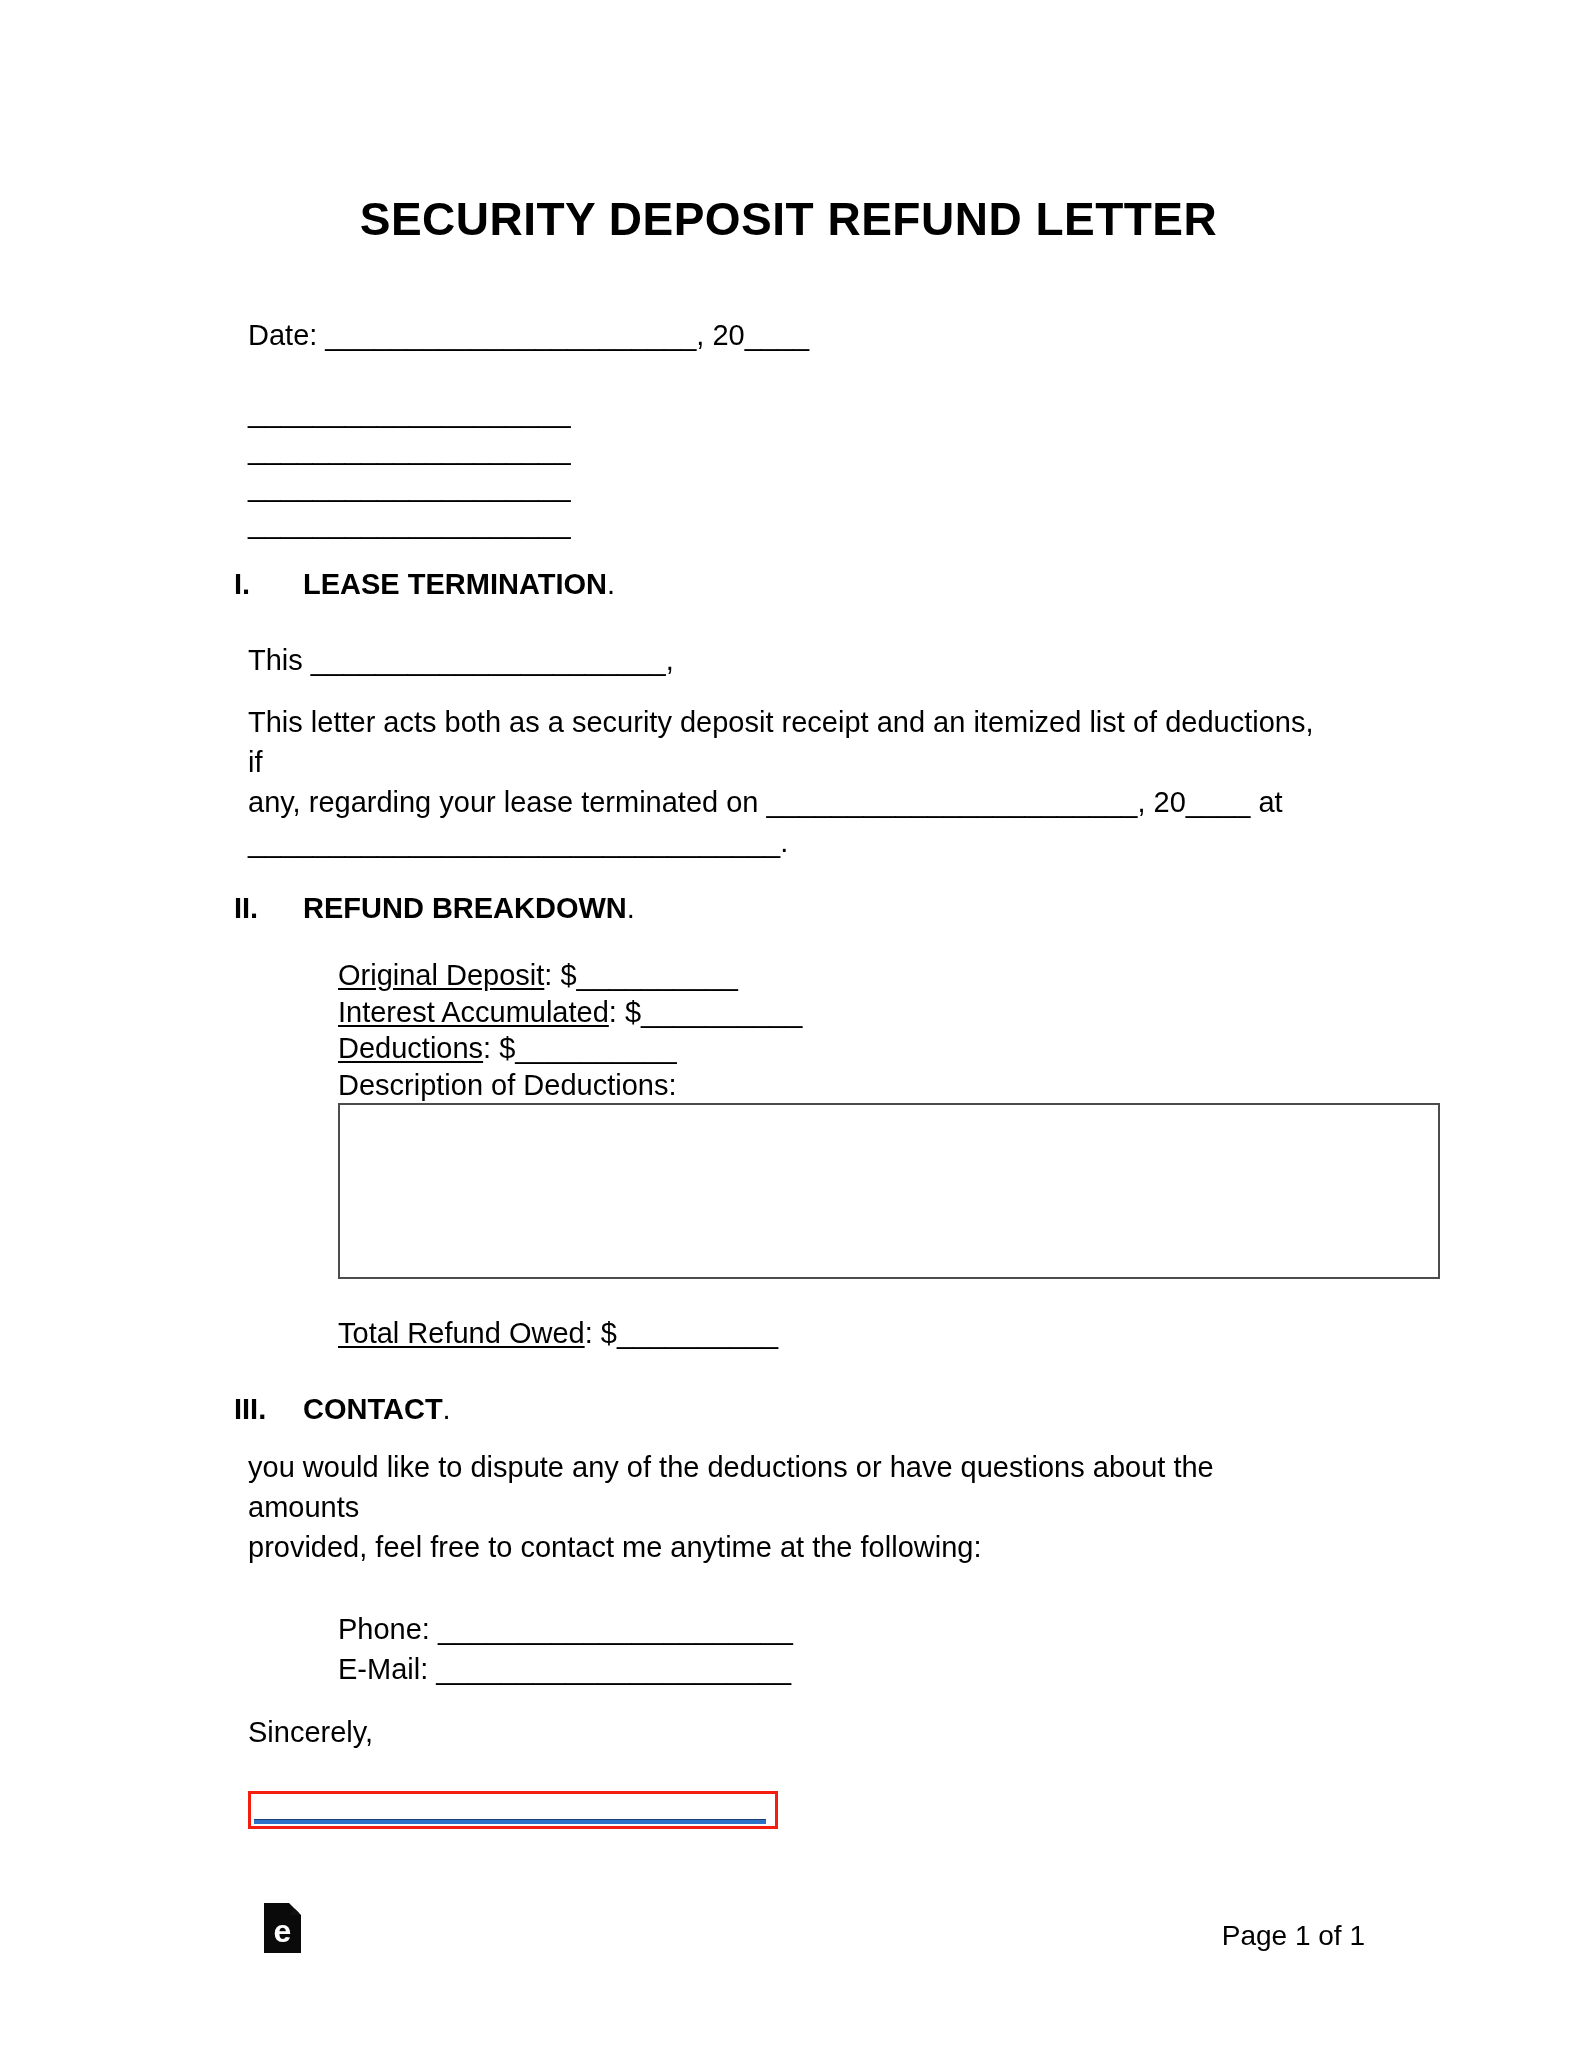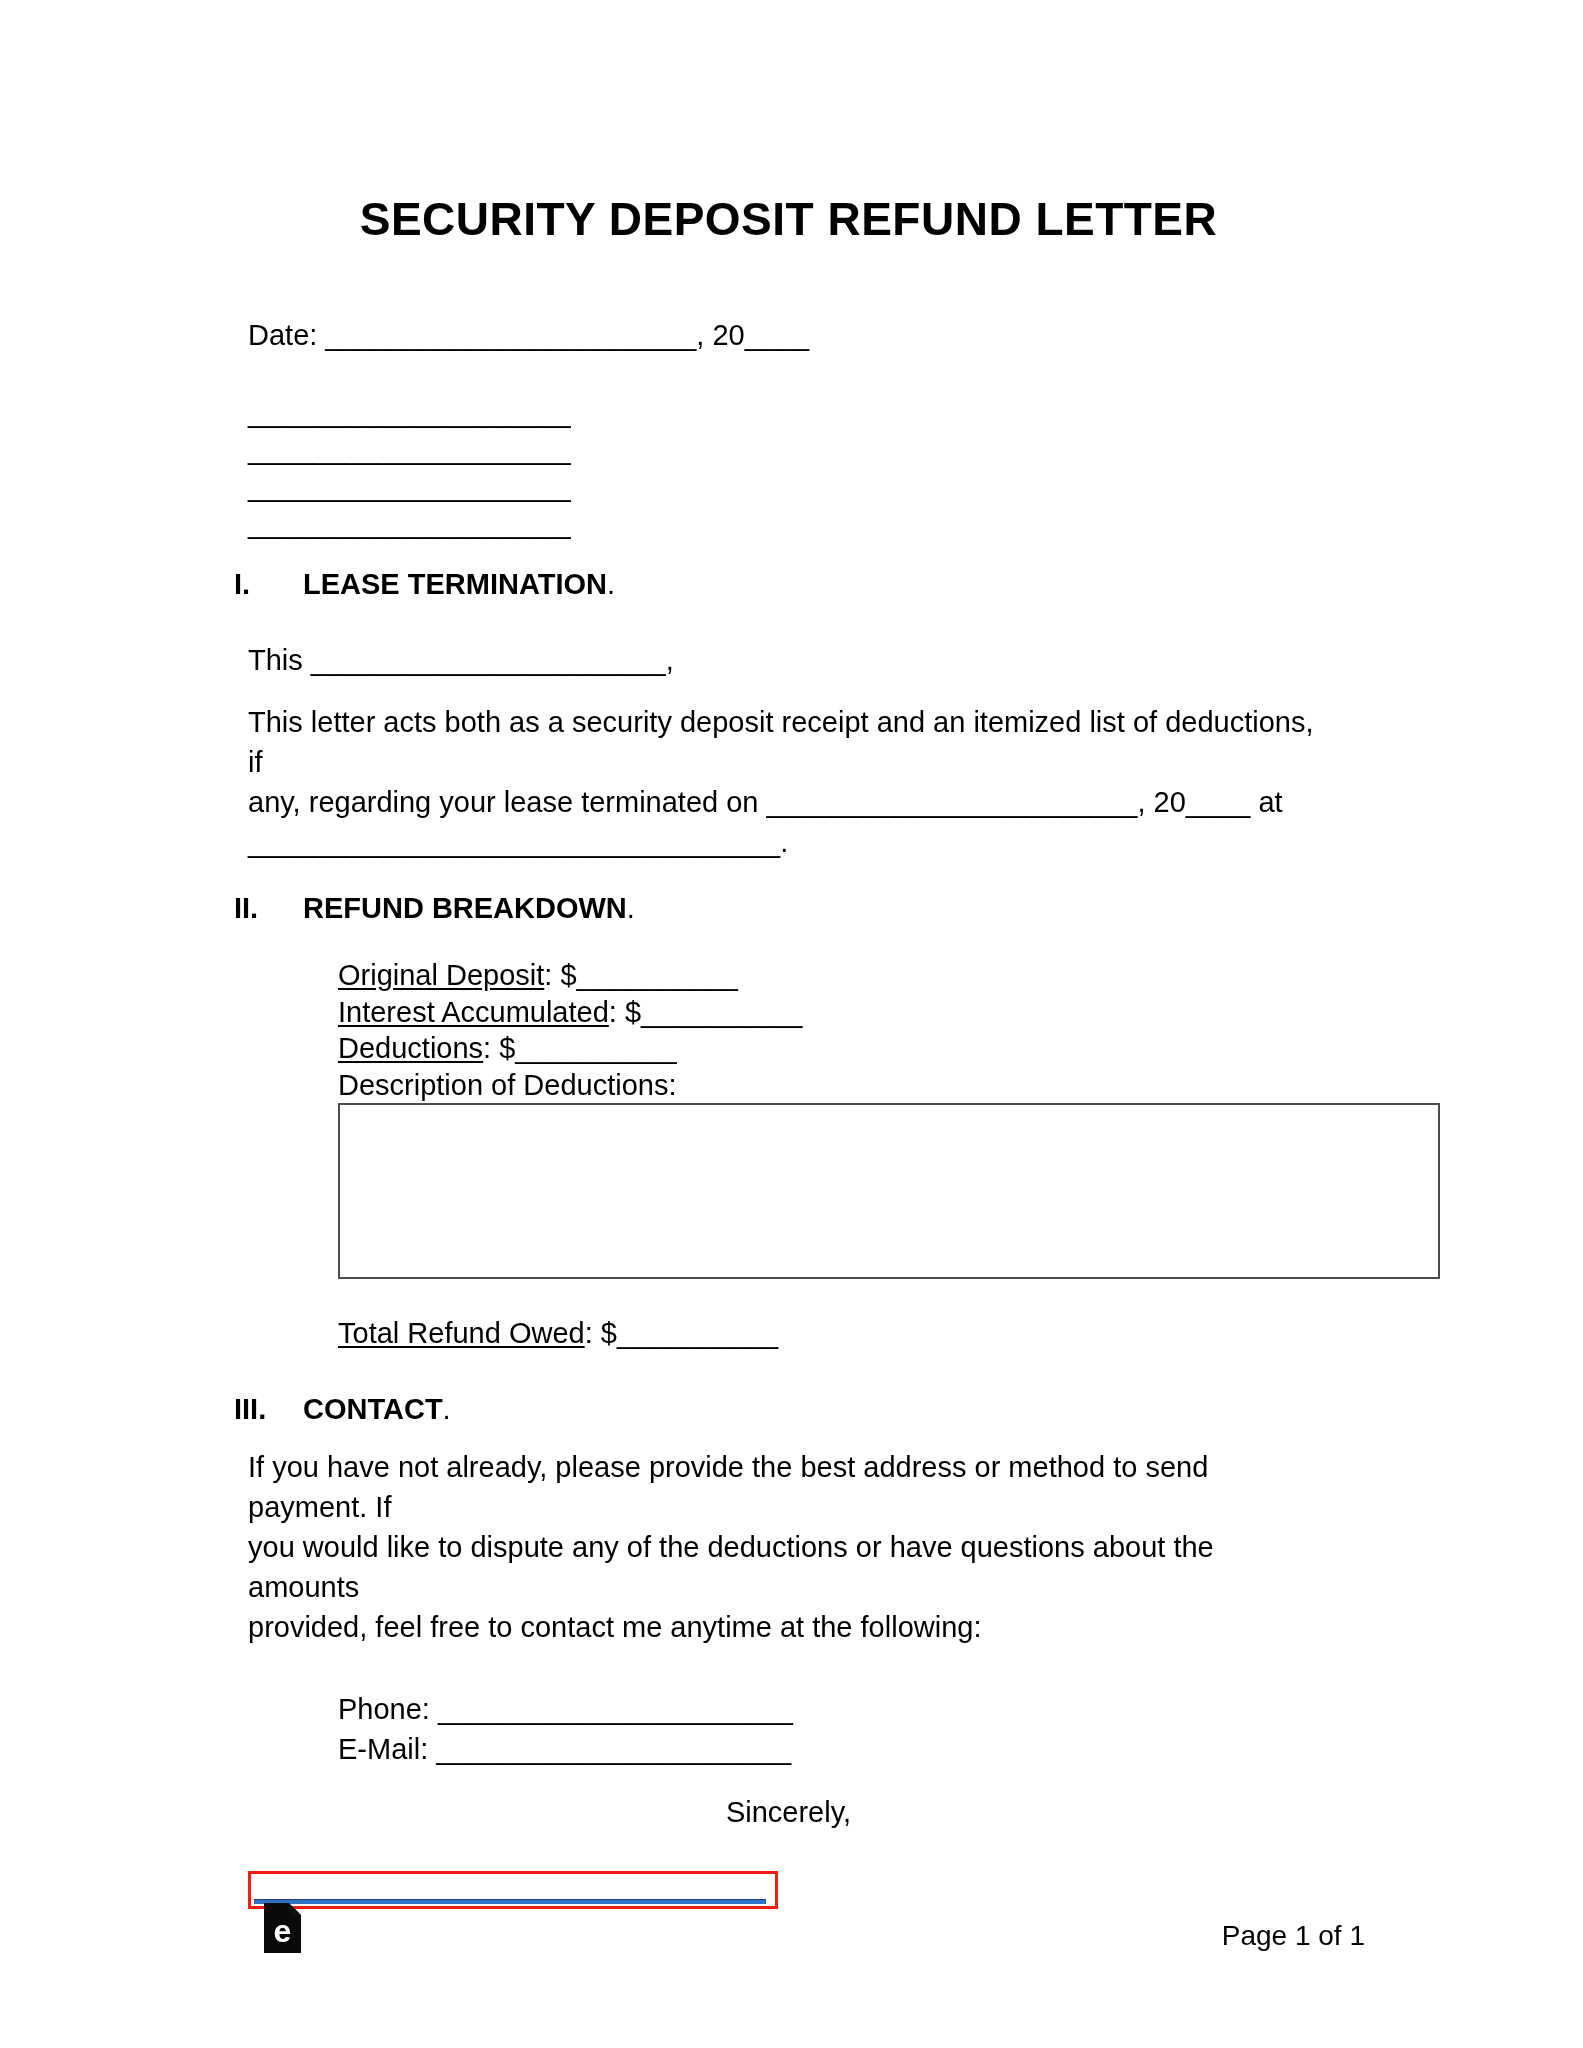--- a/index.html
+++ b/index.html
@@ -42,21 +42,21 @@
   .items .line { line-height:36.5px; }
   .ul { text-decoration:underline; text-underline-offset:3px; }
   .desc-box {
     margin-left:90px;
     width:1098px; height:172px;
     border:2px solid var(--description-box-border, #4c4c4c);
   }
   .total-line { margin-top:38px; }
   .contact-lines { margin-top:42px; }
   .contact-lines .line { line-height:40px; }
-  .sincerely { margin-top:27px;text-align:center; }
+  .sincerely { margin-top:27px; }
   .sig-box {
     position:relative;
     margin-top:42px;
     width:524px; height:32px;
     border:3px solid var(--signature-field-border, #f51d0e);
     background:#fff;
   }
   .sig-line {
     position:absolute;
     left:3px; right:9px; bottom:2px;
@@ -141,21 +141,20 @@
 
   <div class="line indent total-line">
     <span class="ul">Total Refund Owed</span><span>: $</span><span>__________</span>
   </div>
 
   <div class="line heading heading-3">
     <span class="h-num">III.</span><span class="h-title">CONTACT</span><span class="h-period">.</span>
   </div>
 
   <div class="para para-3">
-    <div class="line">If you have not already, please provide the best address or method to send payment. If</div>
     <div class="line">you would like to dispute any of the deductions or have questions about the amounts</div>
     <div class="line">provided, feel free to contact me anytime at the following:</div>
   </div>
 
   <div class="indent contact-lines">
     <div class="line">Phone: ______________________</div>
     <div class="line">E-Mail: ______________________</div>
   </div>
 
   <div class="line sincerely">Sincerely,</div>

